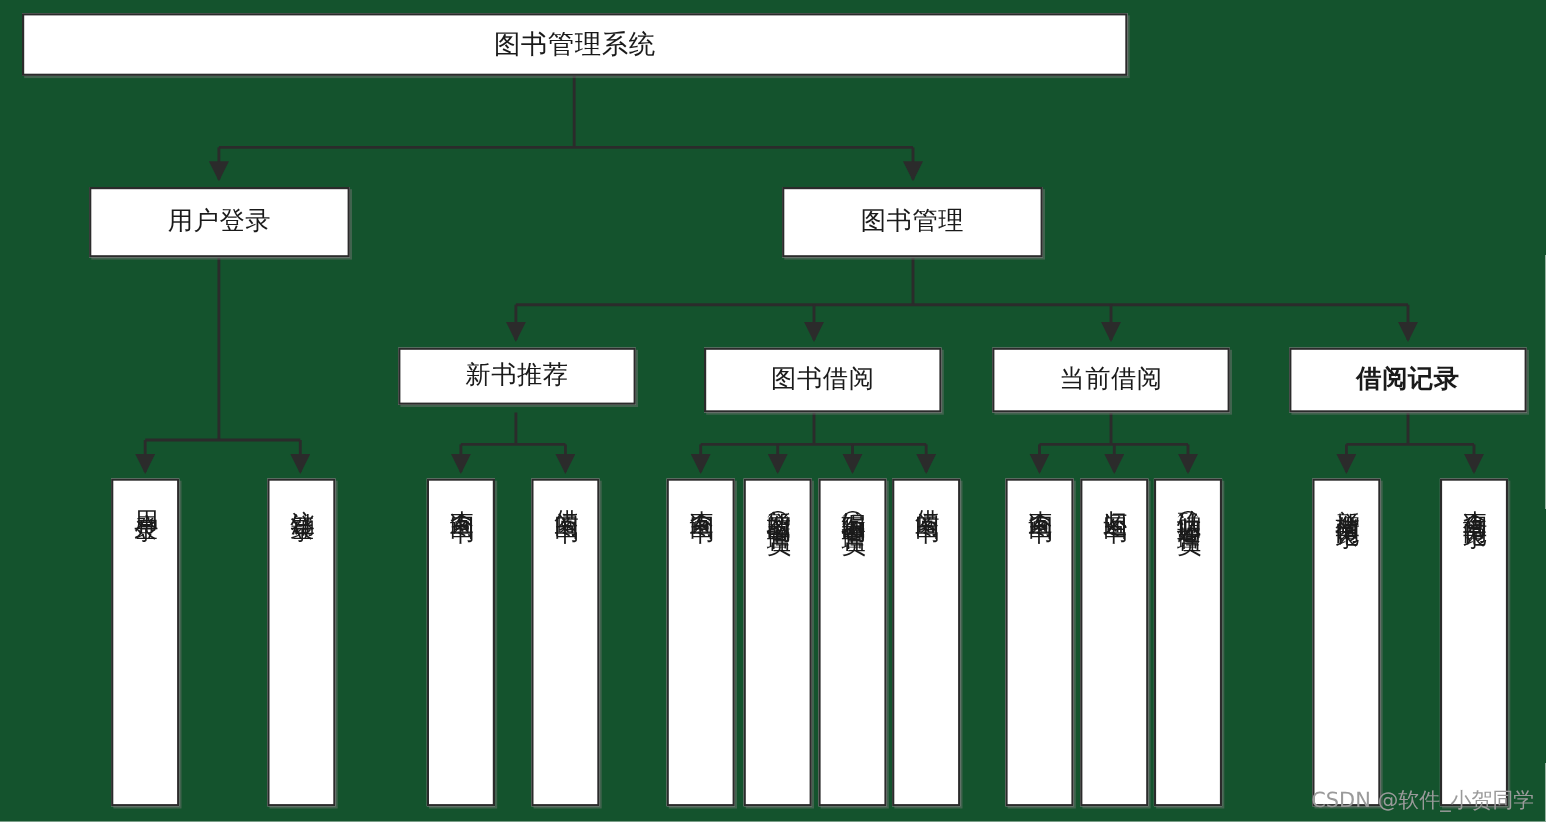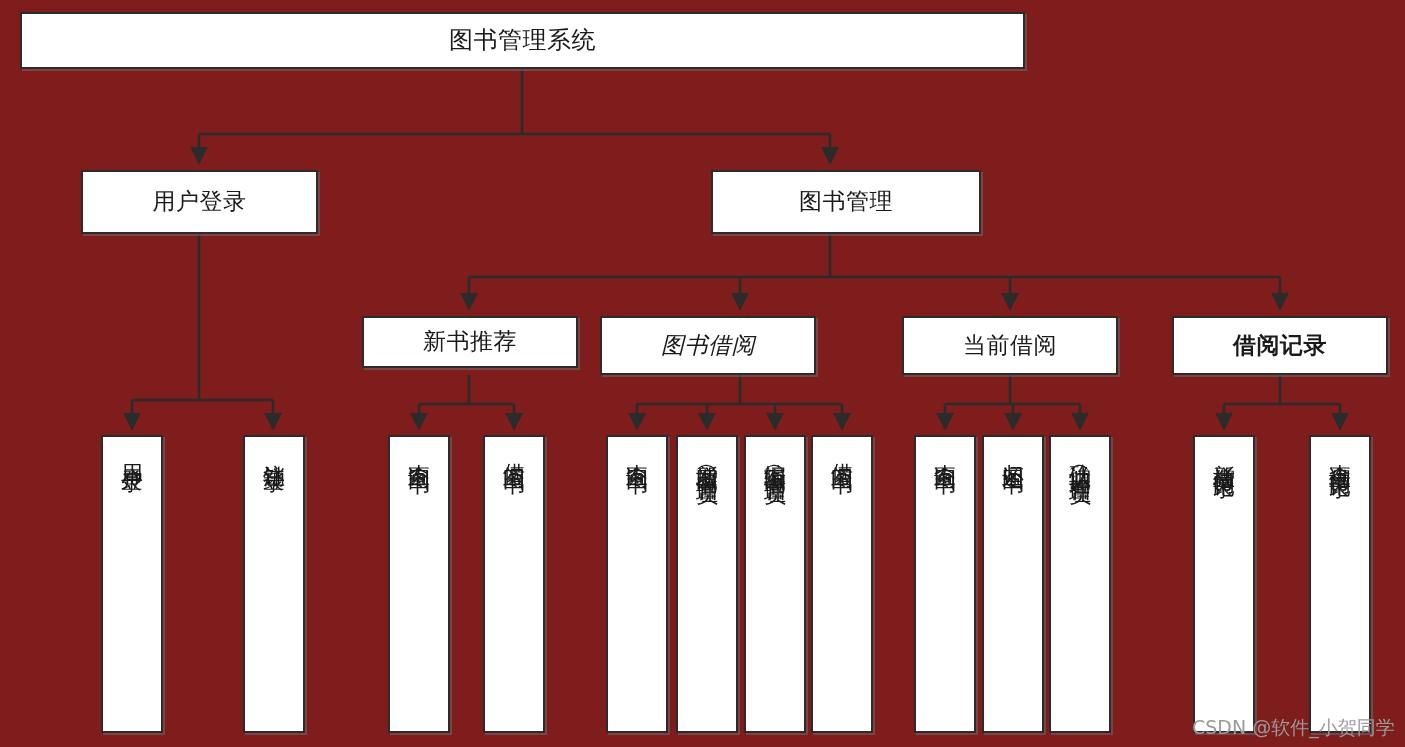--- a/index.html
+++ b/index.html
@@ -8,21 +8,21 @@
     padding: 0;
     background: #ffffff;
   }
   body {
     font-family: "DejaVu Sans", "Liberation Sans", sans-serif;
   }
   #canvas {
     position: relative;
     width: 1405px;
     height: 747px;
-    background: #7f1d1d;
+    background: #14532d;
     overflow: hidden;
   }
   svg.edges {
     position: absolute;
     left: 0;
     top: 0;
     width: 1405px;
     height: 747px;
     pointer-events: none;
   }
@@ -128,28 +128,28 @@
     </g>
   </svg>
 
   <div class="node horiz root" style="left:20px; top:12px; width:1005px; height:57px;">
     <span class="label">图书管理系统</span>
   </div>
 
   <div class="node horiz" style="left:81px; top:170px; width:237px; height:64px;">
     <span class="label">用户登录</span>
   </div>
-  <div class="node horiz" style="left:711px; top:170px; width:270px; height:64px;">
+  <div class="node horiz" style="left:711px; top:170px; width:237px; height:64px;">
     <span class="label">图书管理</span>
   </div>
 
   <div class="node horiz" style="left:362px; top:316px; width:216px; height:52px;">
     <span class="label">新书推荐</span>
   </div>
-  <div class="node horiz" style="left:600px; top:316px; width:216px; height:59px;font-style:italic;">
+  <div class="node horiz" style="left:640px; top:316px; width:216px; height:59px;">
     <span class="label">图书借阅</span>
   </div>
   <div class="node horiz" style="left:902px; top:316px; width:216px; height:59px;">
     <span class="label">当前借阅</span>
   </div>
   <div class="node horiz" style="left:1172px; top:316px; width:216px; height:59px;font-weight:bold;">
     <span class="label">借阅记录</span>
   </div>
 
   <div class="node vert" style="left:101px; top:435px; width:62px; height:298px;">

